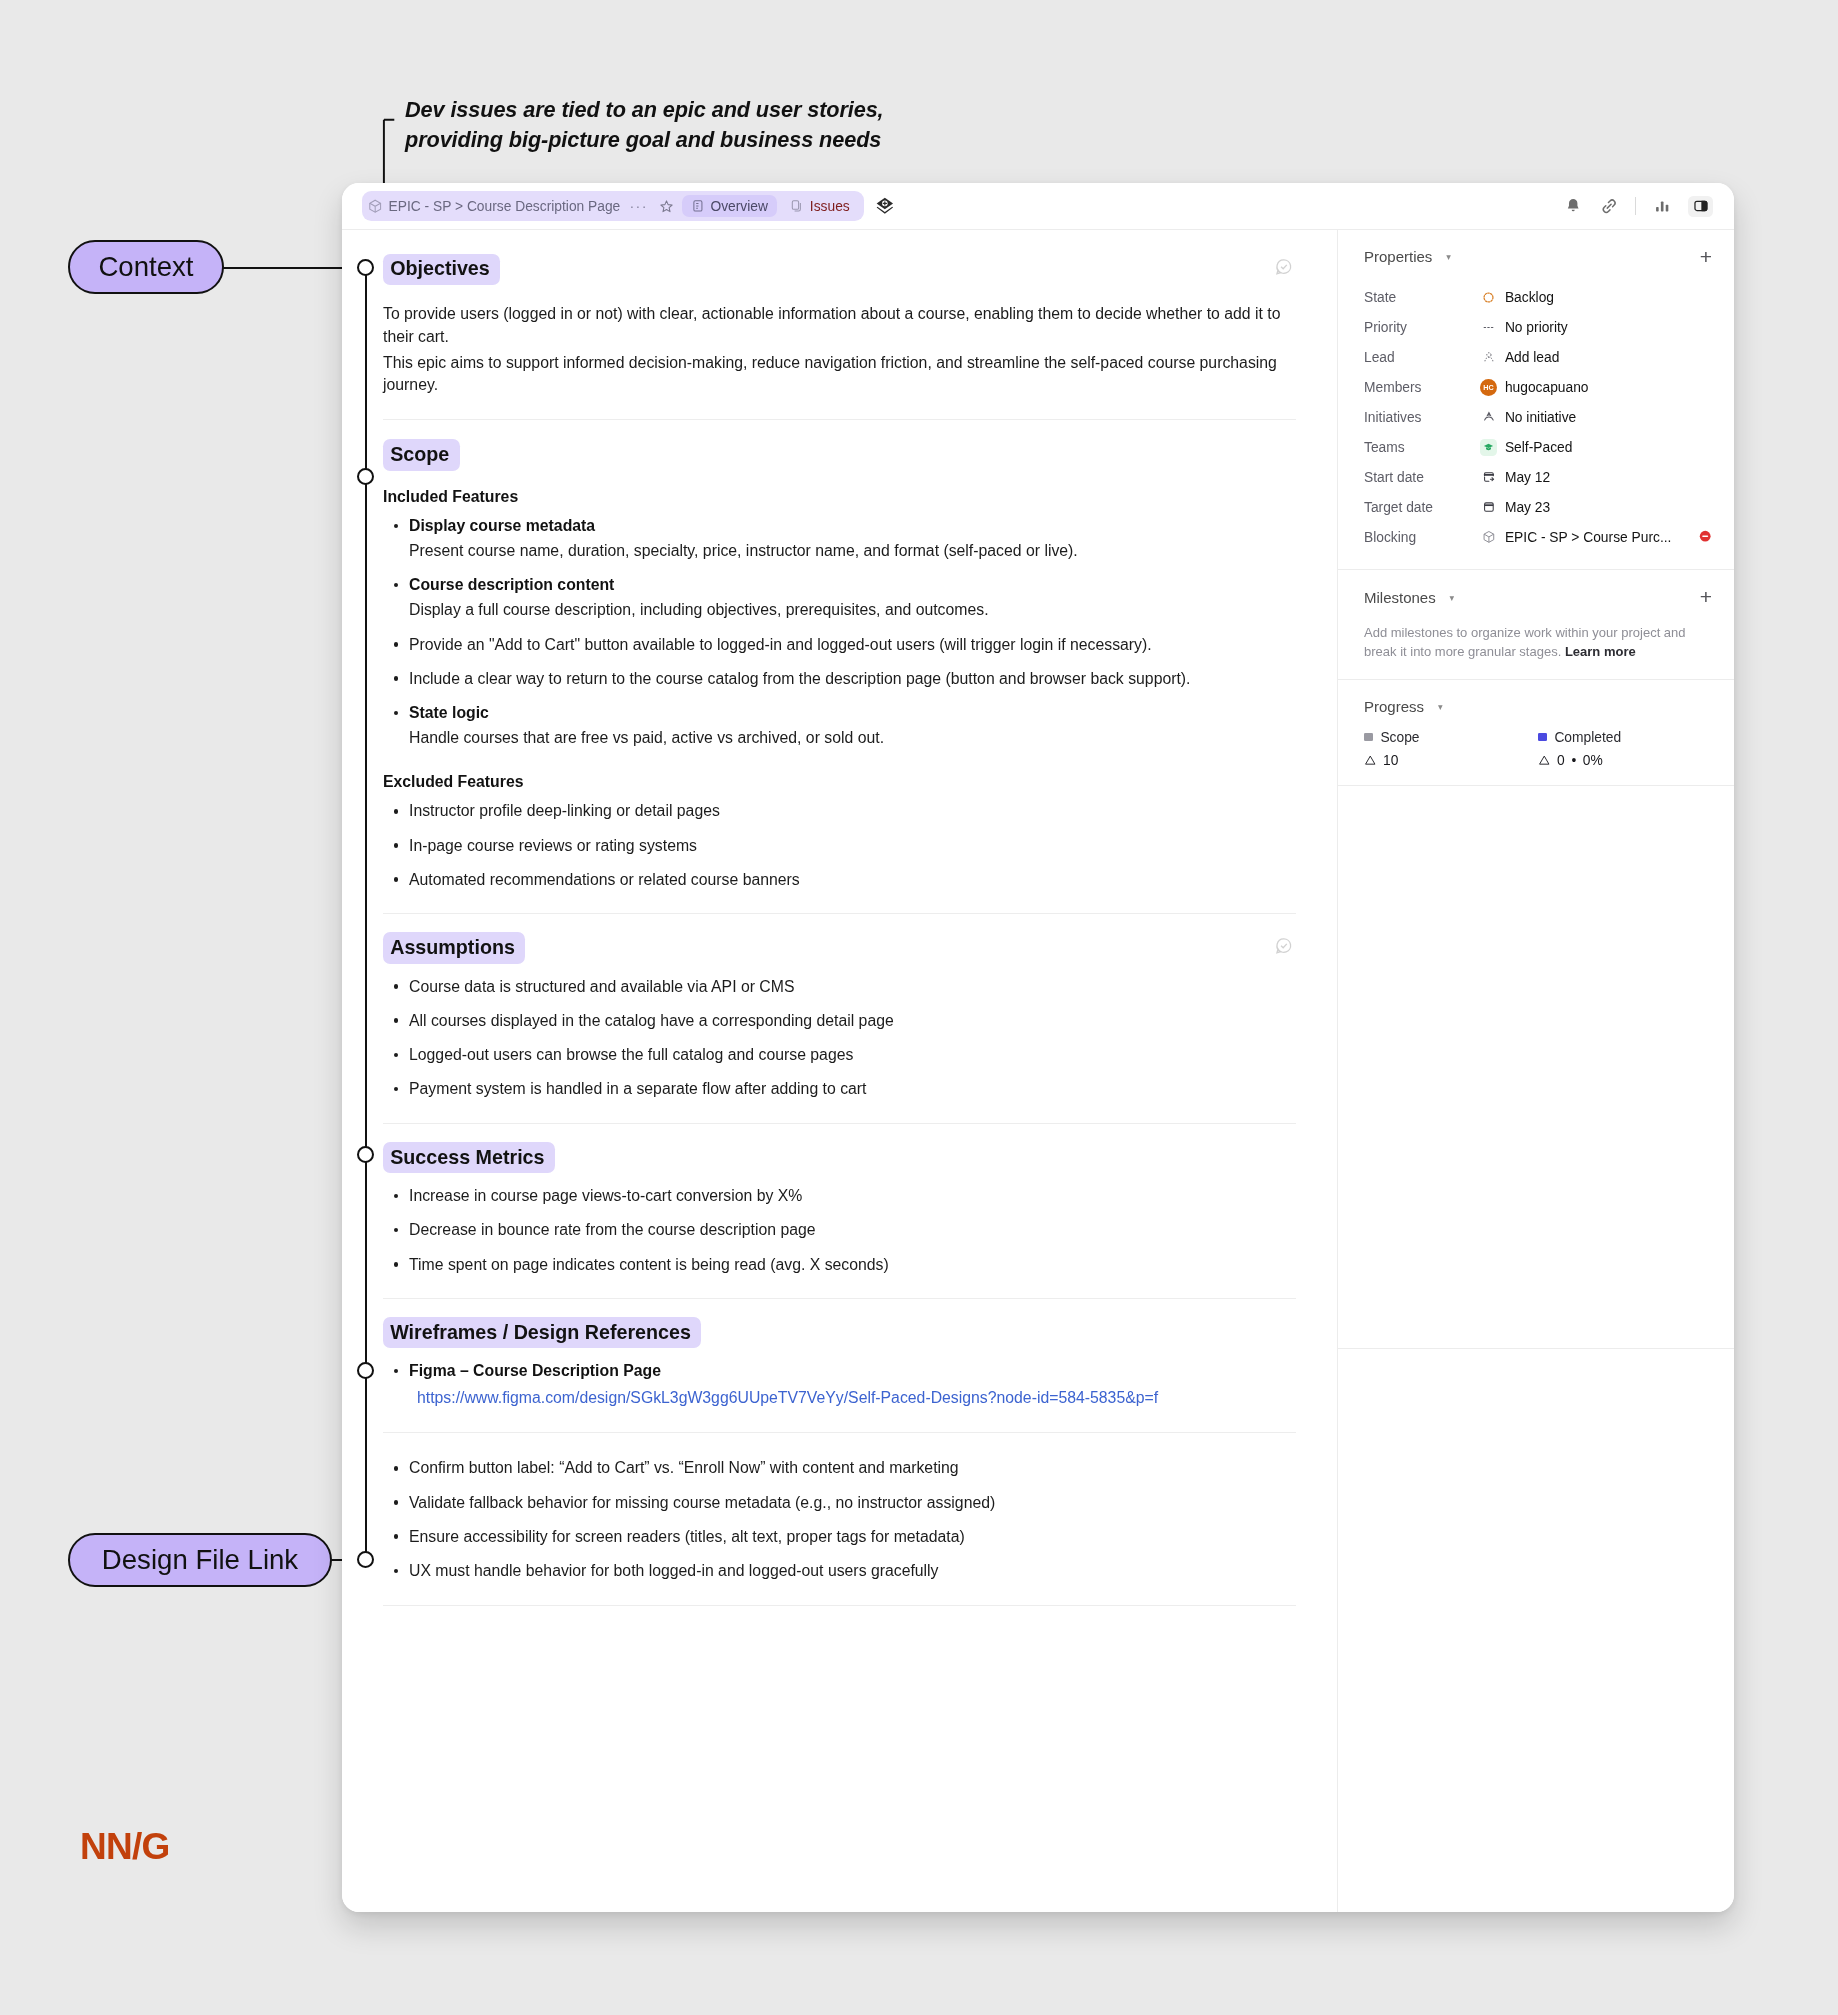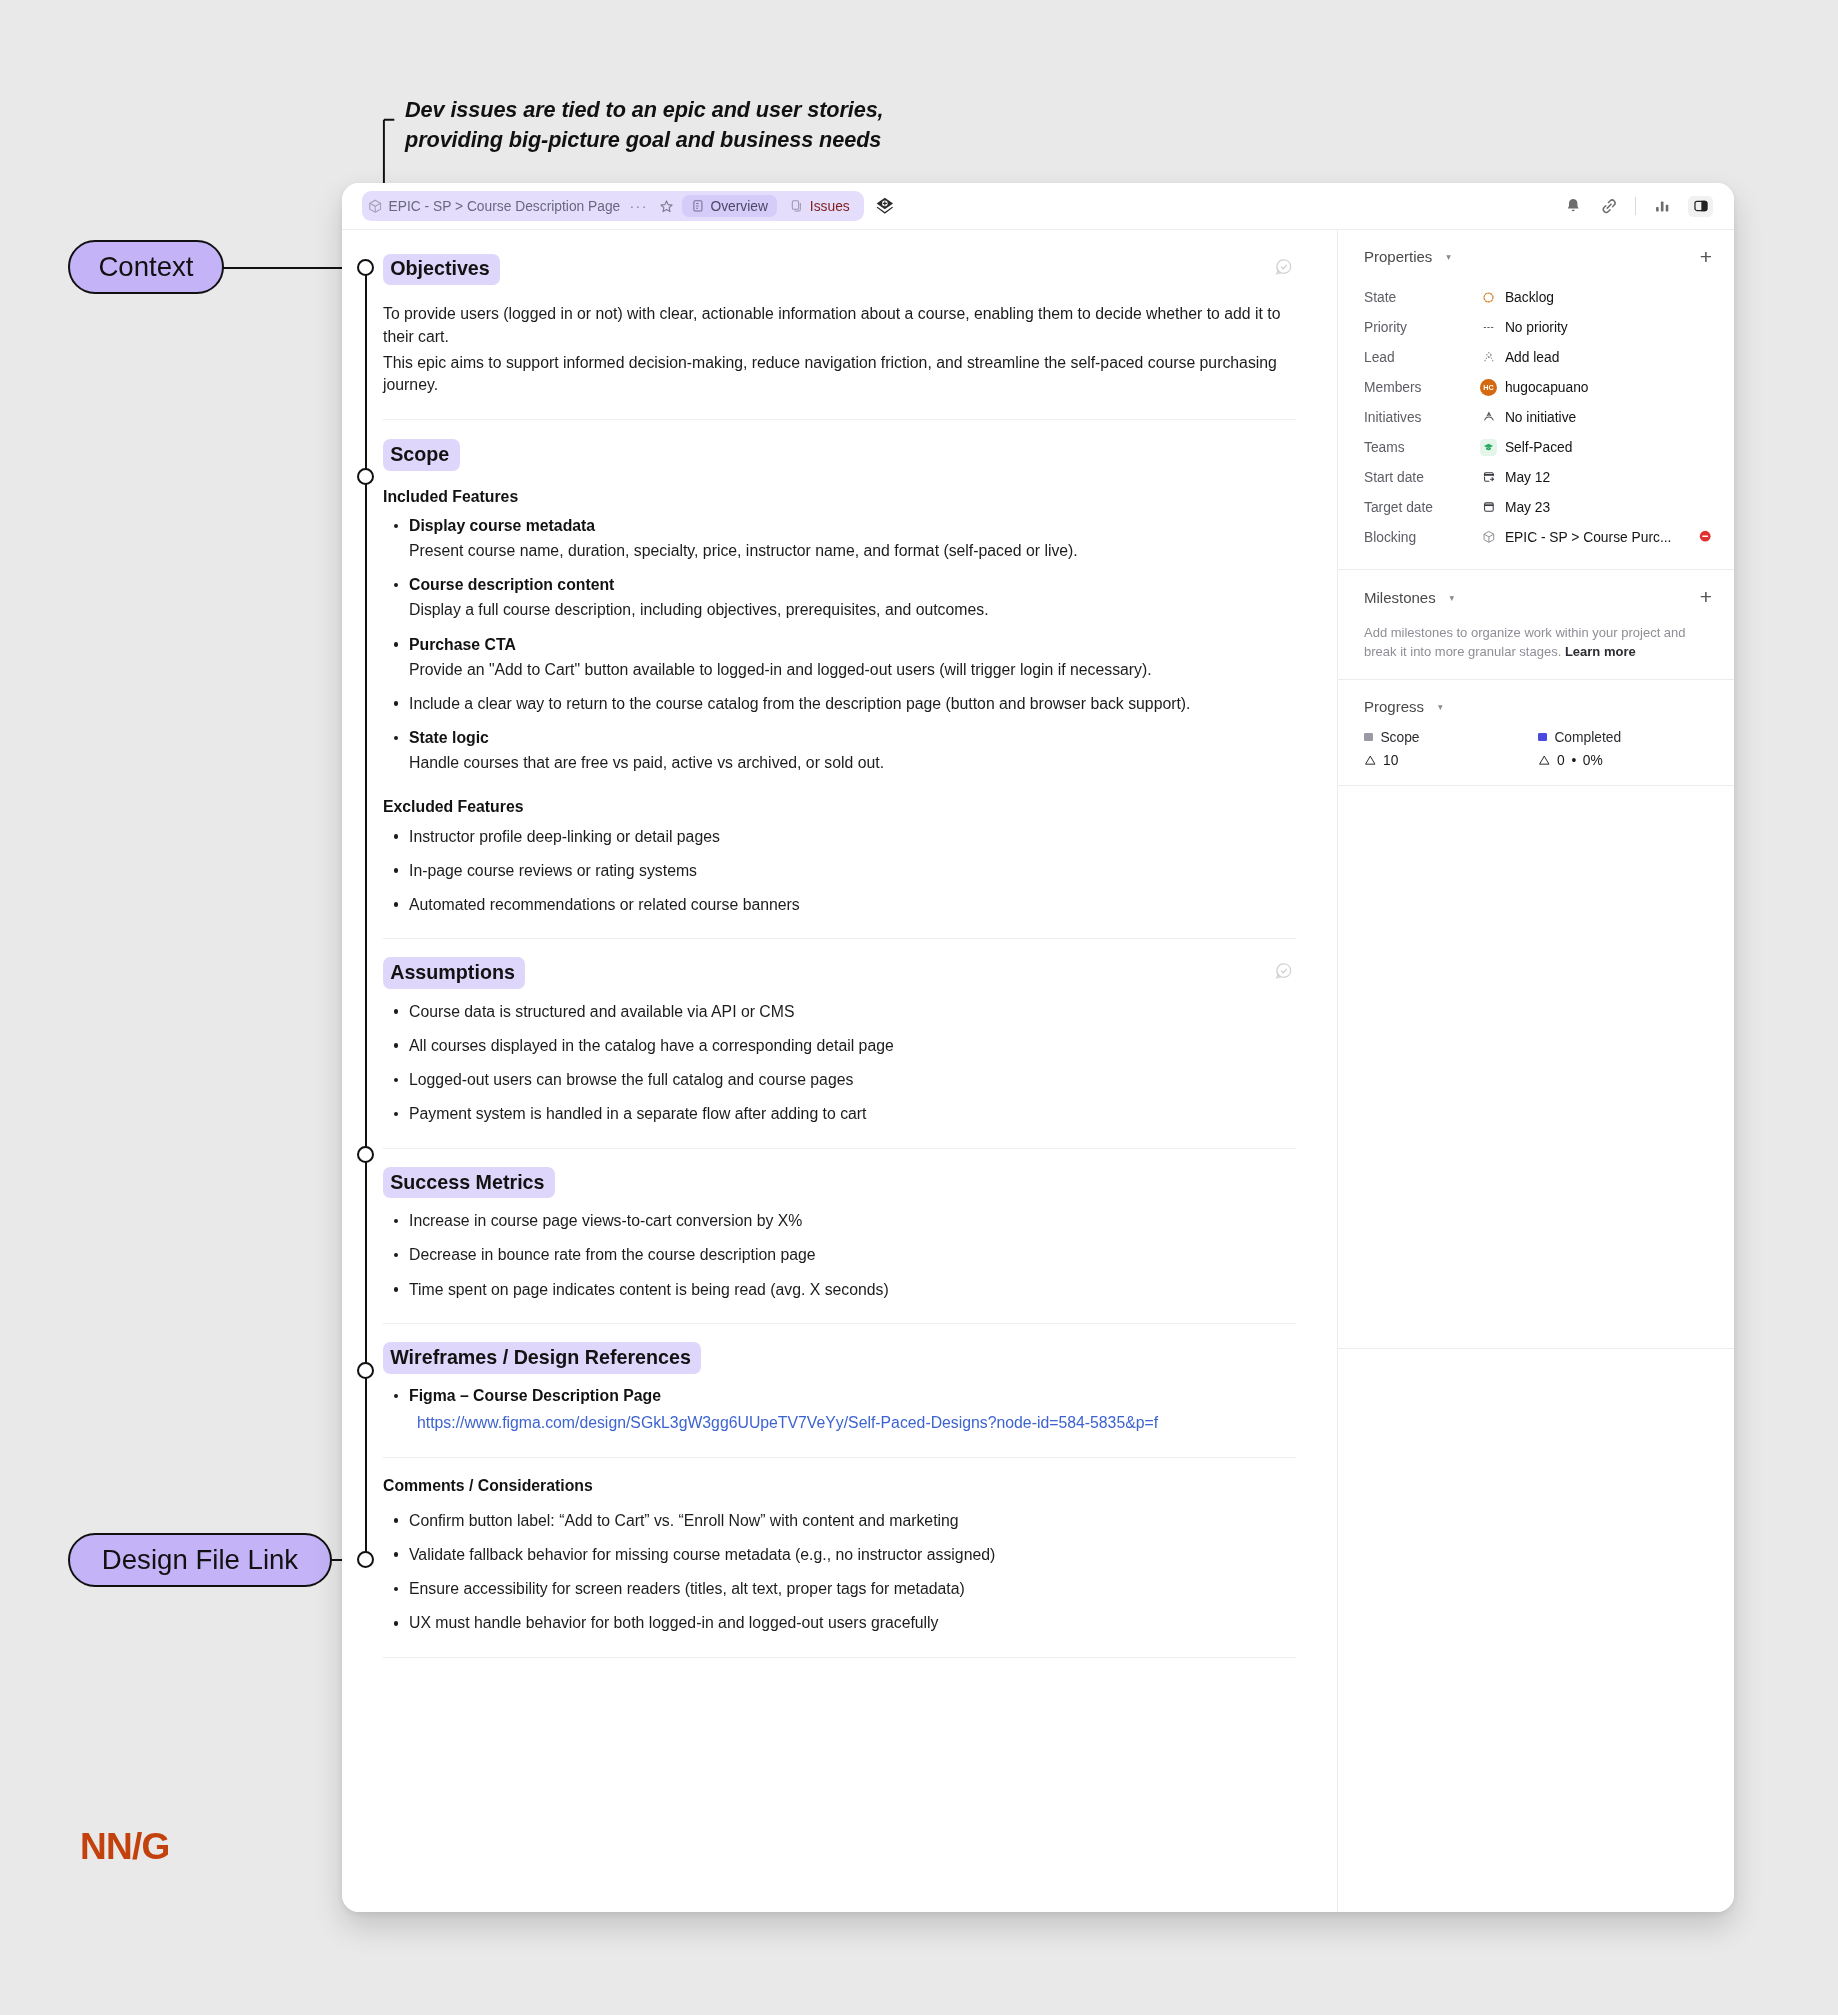--- a/index.html
+++ b/index.html
@@ -299,21 +299,20 @@
       <ul class="bul">
         <li>
           <div class="li-title">Display course metadata</div>
           <div class="li-desc">Present course name, duration, specialty, price, instructor name, and format (self-paced or live).</div>
         </li>
         <li>
           <div class="li-title">Course description content</div>
           <div class="li-desc">Display a full course description, including objectives, prerequisites, and outcomes.</div>
         </li>
         <li>
-          <div class="li-title">Purchase CTA</div>
           <div class="li-desc">Provide an "Add to Cart" button available to logged-in and logged-out users (will trigger login if necessary).</div>
         </li>
         <li>
           <div class="li-desc">Include a clear way to return to the course catalog from the description page (button and browser back support).</div>
         </li>
         <li>
           <div class="li-title">State logic</div>
           <div class="li-desc">Handle courses that are free vs paid, active vs archived, or sold out.</div>
         </li>
       </ul>
@@ -383,21 +382,20 @@
       <ul class="bul">
         <li>
           <div class="li-title">Figma – Course Description Page</div>
           <div style="height:5.3px"></div>
           <a class="link">https://www.figma.com/design/SGkL3gW3gg6UUpeTV7VeYy/Self-Paced-Designs?node-id=584-5835&amp;p=f</a>
         </li>
       </ul>
       <div class="hr"></div>
 
       <div style="height:19.7px"></div>
-      <div class="sub-head">Comments / Considerations</div>
       <div style="height:5.3px"></div>
       <ul class="bul">
         <li>
             <div class="li-plain">Confirm button label: “Add to Cart” vs. “Enroll Now” with content and marketing</div>
           </li>
         <li>
             <div class="li-plain">Validate fallback behavior for missing course metadata (e.g., no instructor assigned)</div>
           </li>
         <li>
             <div class="li-plain">Ensure accessibility for screen readers (titles, alt text, proper tags for metadata)</div>

